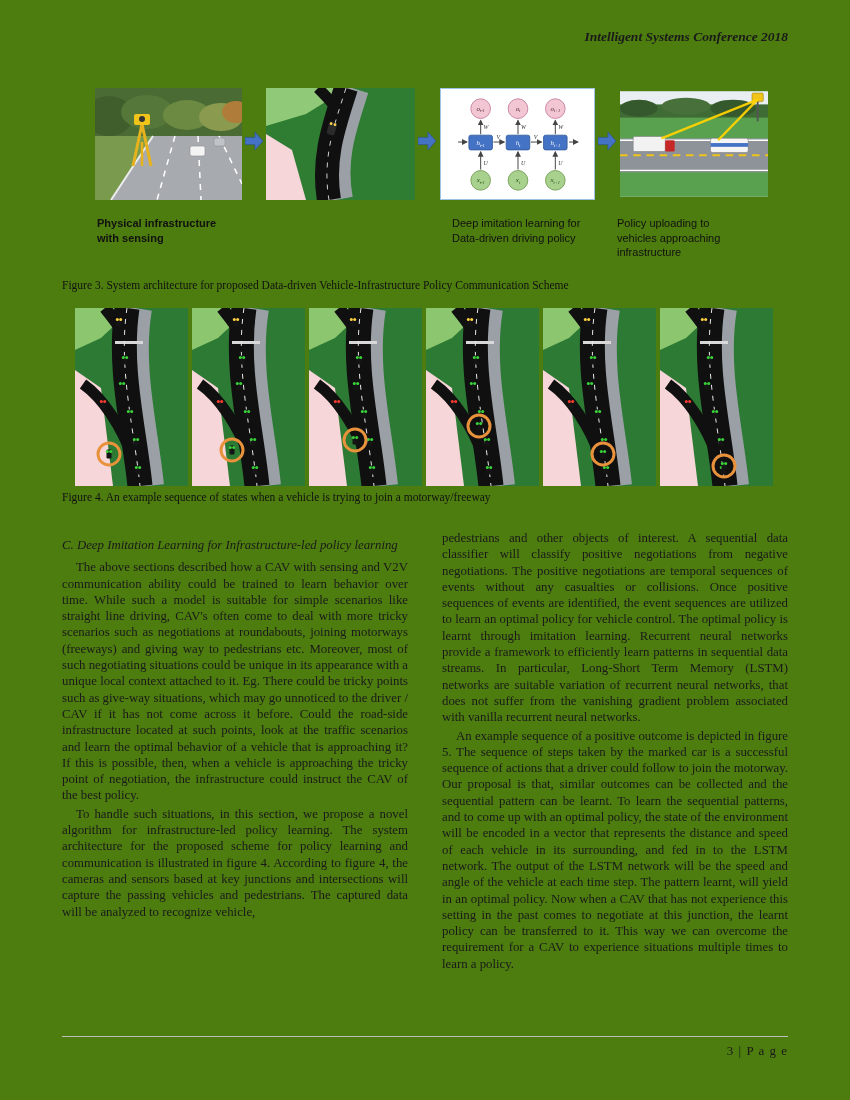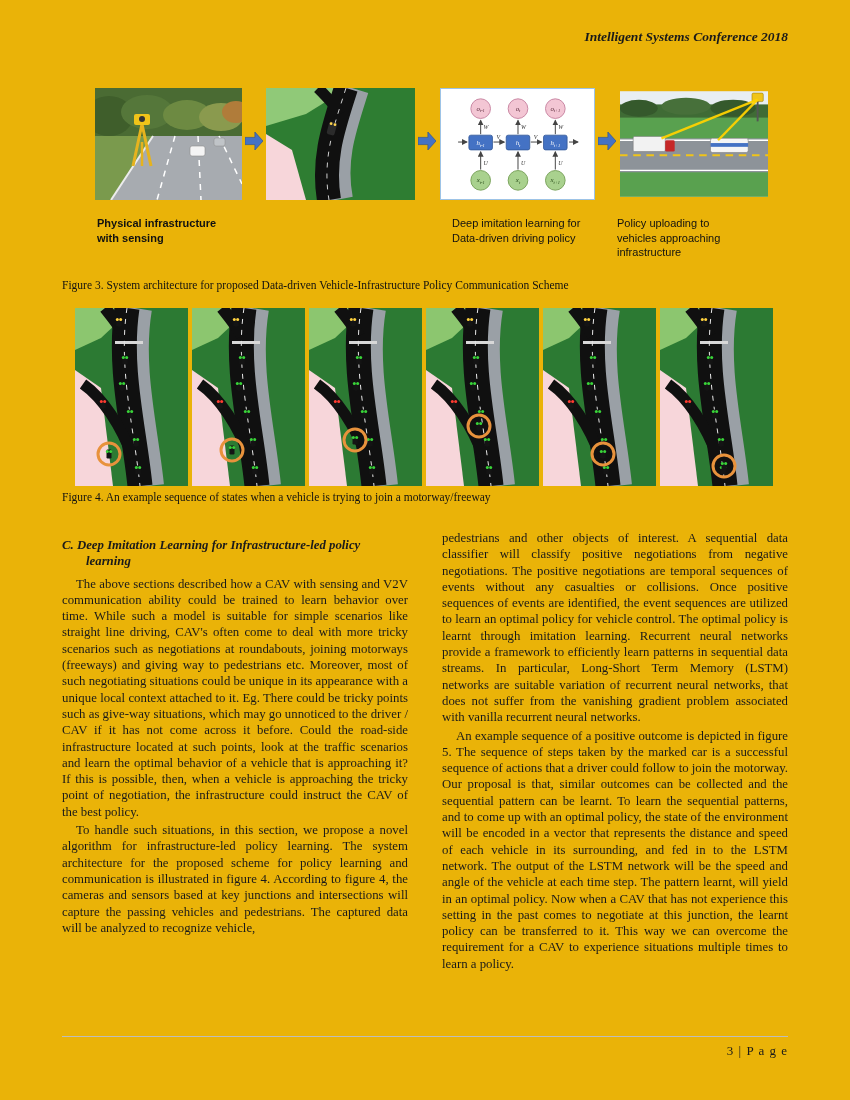--- a/index.html
+++ b/index.html
@@ -1,16 +1,16 @@
 <!DOCTYPE html>
 <html><head>
 <meta charset="utf-8">
 <style>
   html,body{margin:0;padding:0;background:#ffffff;}
-  .page{position:relative;width:850px;height:1100px;background:#eab308;overflow:hidden;
+  .page{position:relative;width:850px;height:1100px;background:#4d7c0f;overflow:hidden;
         font-family:"Liberation Serif",serif;color:#1a1a1a;}
 
   
   .conf-header{position:absolute;top:28px;right:62px;text-align:right;
                font-style:italic;font-weight:bold;font-size:13.5px;line-height:1.4;}
 
   
   .fig3-img{position:absolute;top:88px;height:112px;}
   .fig3-img svg{display:block;width:100%;height:100%;}
   .nn-box{border:1px solid #9dc3e6;box-sizing:border-box;background:#fff;}
@@ -24,21 +24,21 @@
   .f4panel{position:absolute;top:308px;width:113px;height:178px;}
   .f4panel svg{display:block;width:100%;height:100%;}
 
   
   .col{position:absolute;top:530px;width:346px;text-align:justify;
        font-size:12.8px;line-height:16.3px;}
   .col-left{left:62px;}
   .col-right{left:442px;}
   .col p{margin:0 0 2px 0;}
   .indent{text-indent:14px;}
-  .subheading{font-size:12.8px;font-style:italic;font-weight:bold;text-align:left;
+  .subheading{font-size:12.8px;font-style:italic;font-weight:normal;text-align:left;
               margin:7px 0 6px 0;padding-left:24px;text-indent:-24px;}
 
   
   .footer-line{position:absolute;left:62px;right:62px;top:1036px;border-top:1px solid #bdbdbd;}
   .page-number{position:absolute;right:62px;top:1043px;font-size:13px;letter-spacing:1px;}
 </style>
 </head>
 <body>
 
 <div class="page">

